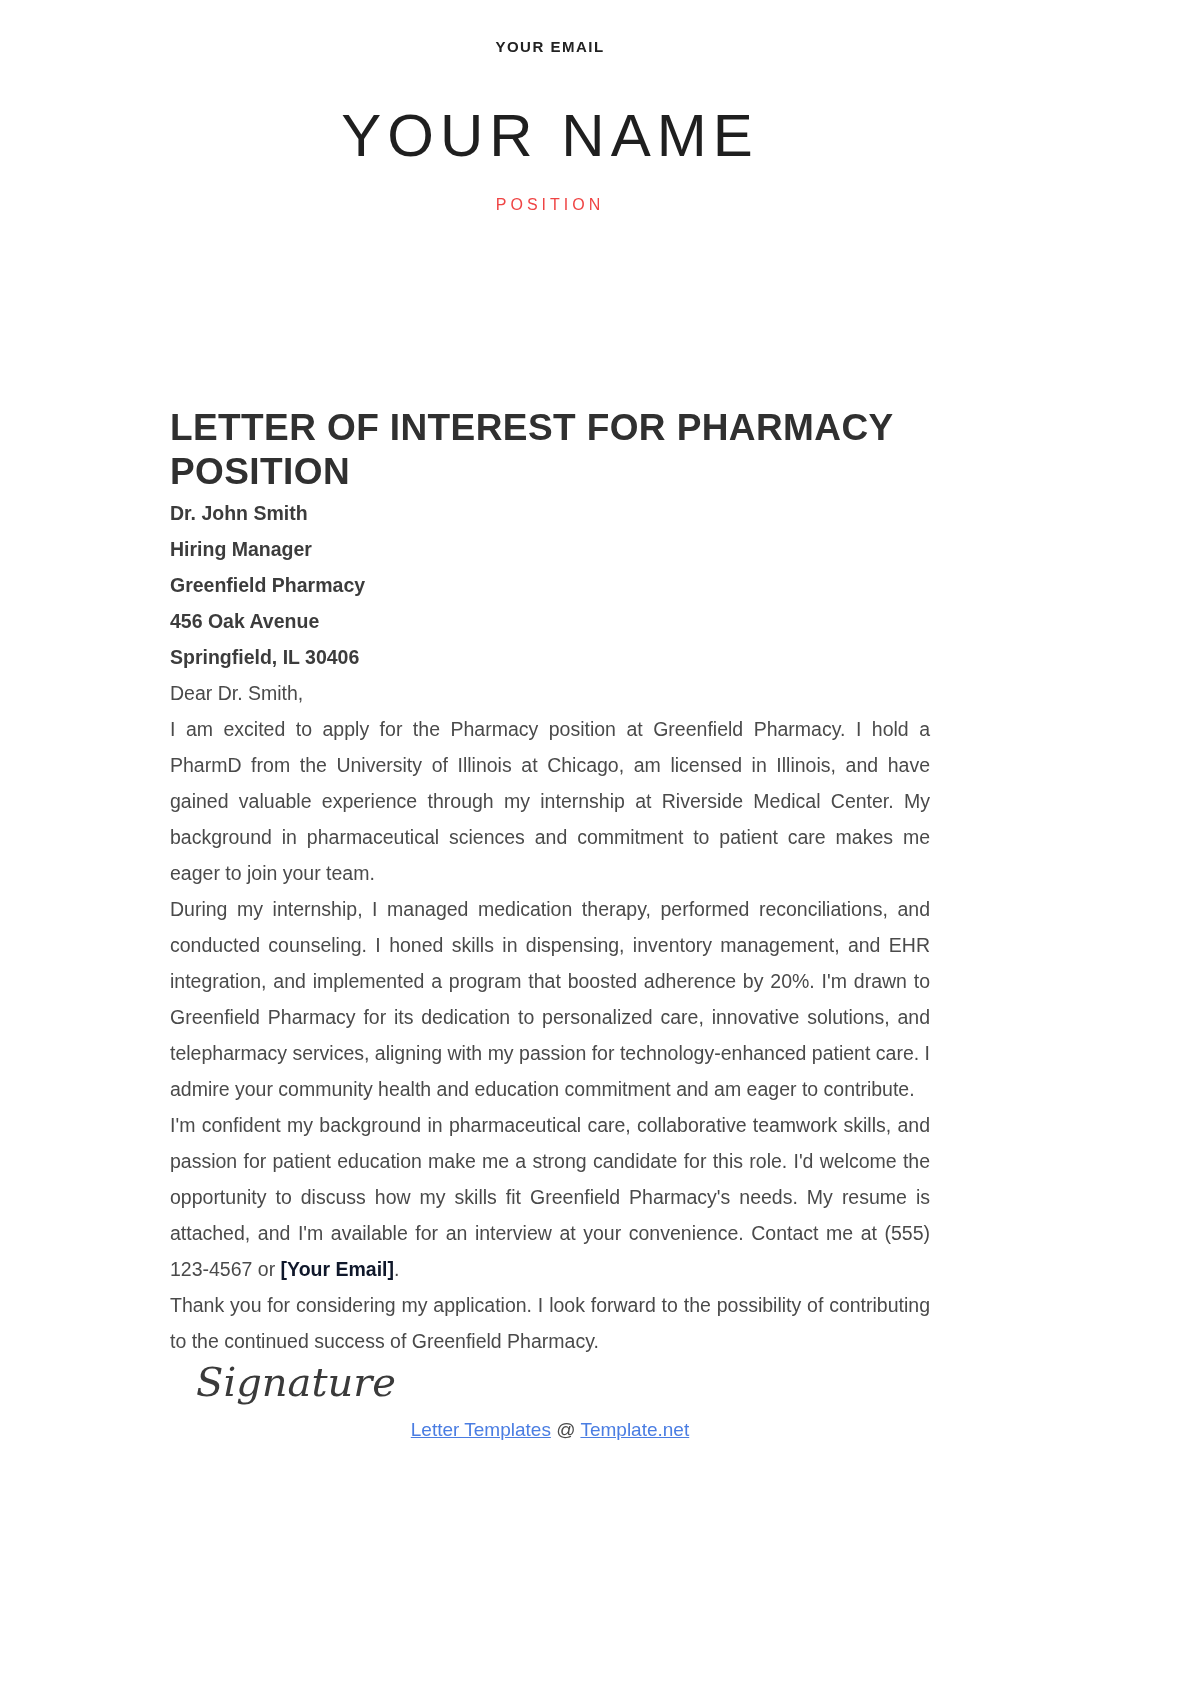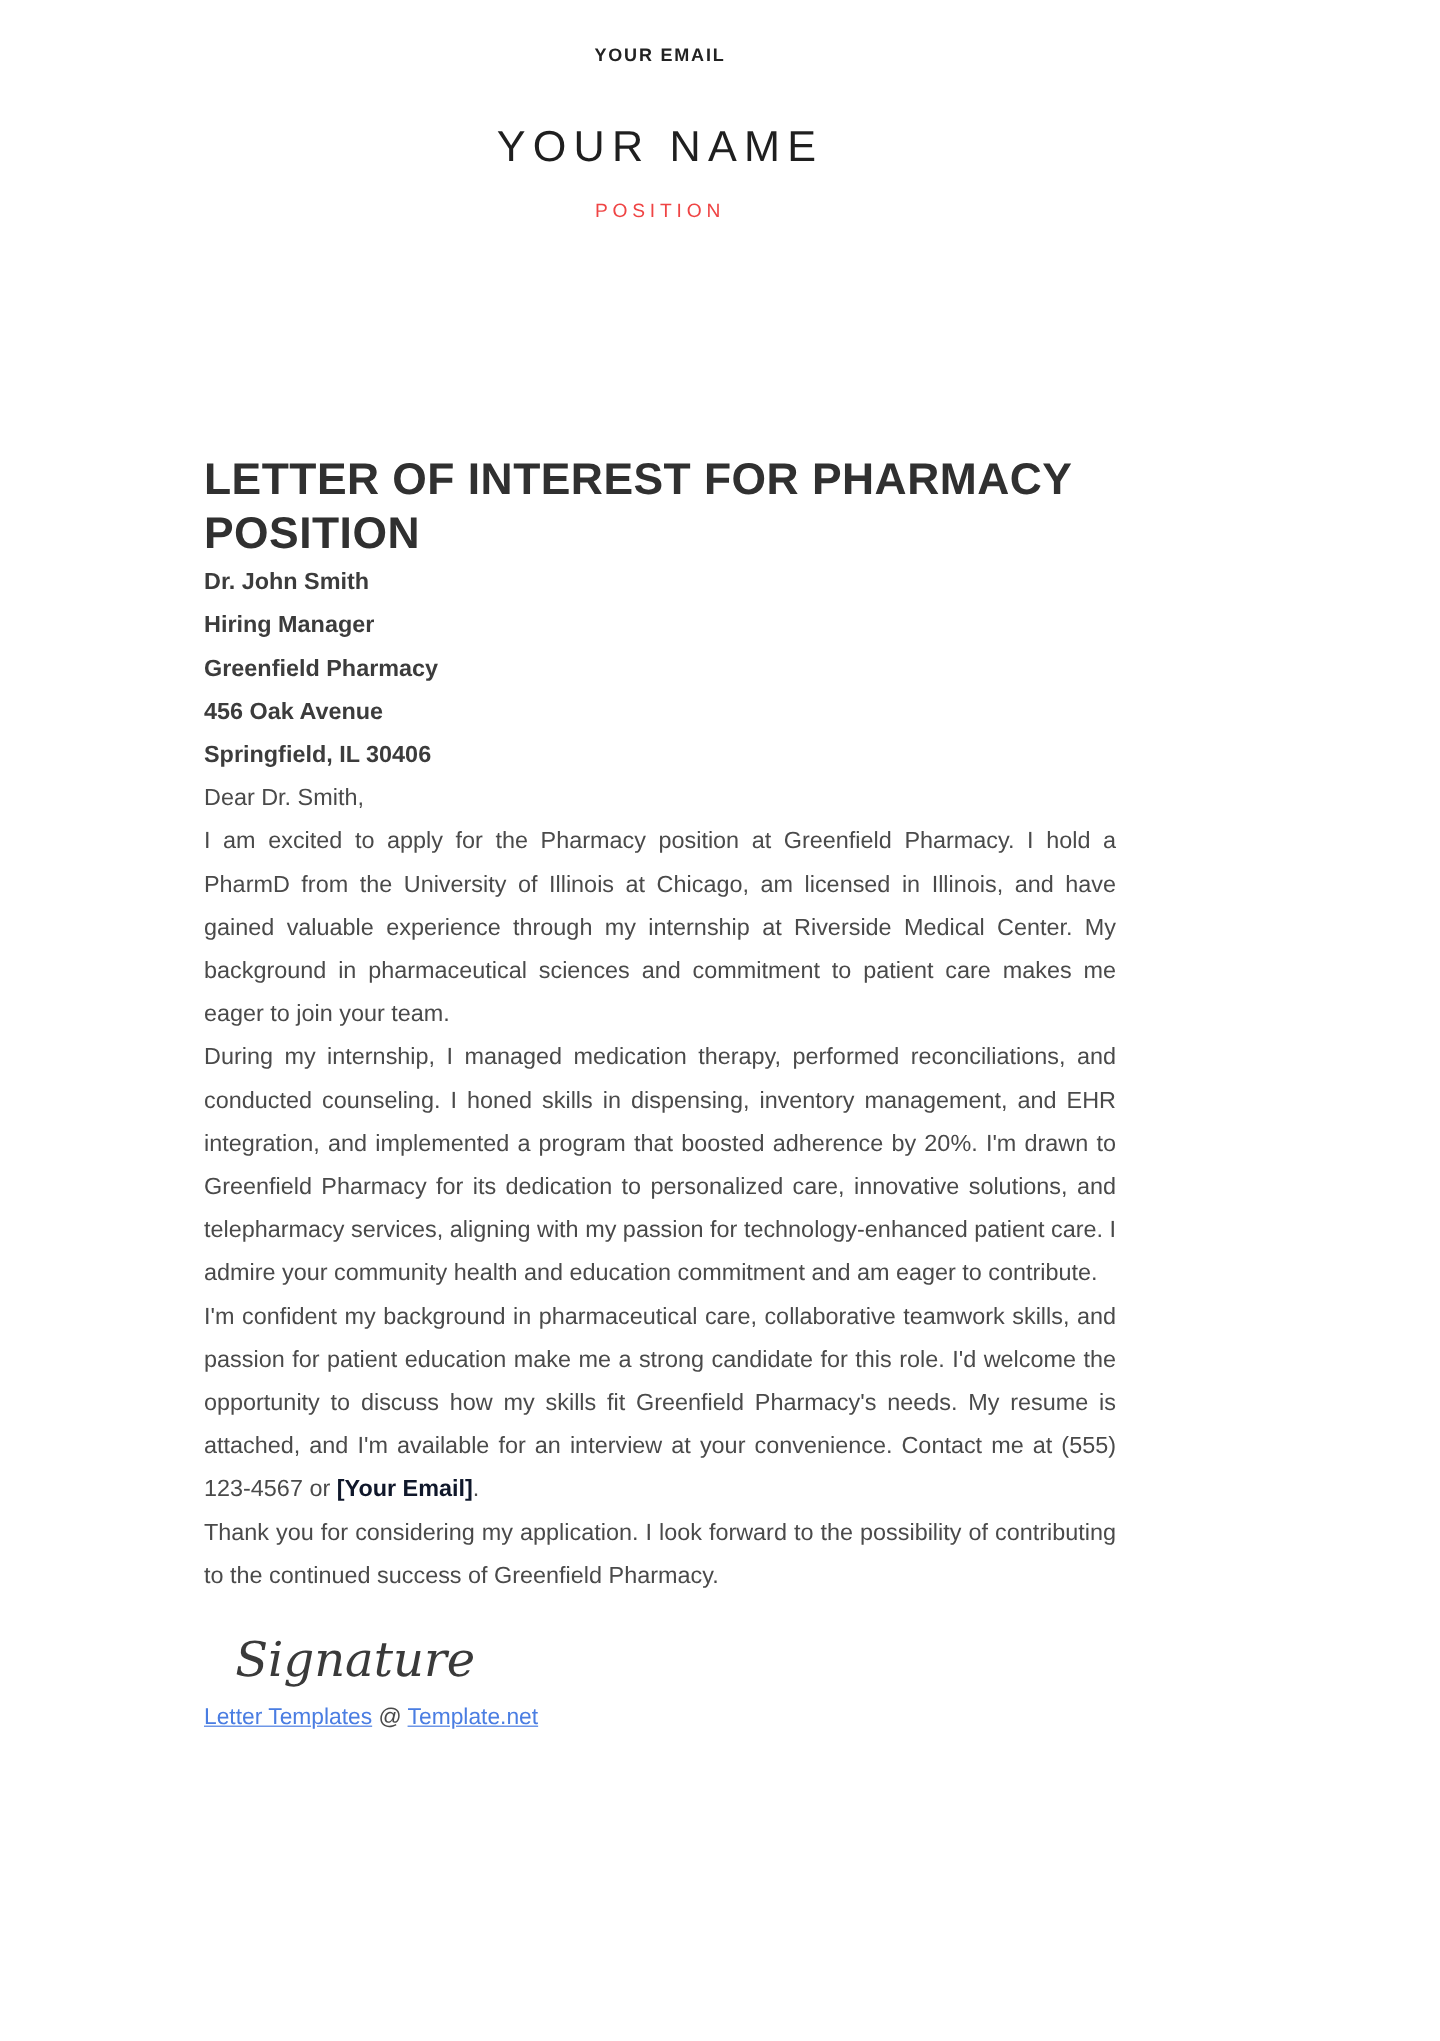--- a/index.html
+++ b/index.html
@@ -19,21 +19,21 @@
   
   .letterhead { text-align: center; }
   .email {
     font-size: 15px;
     font-weight: 700;
     letter-spacing: 1.5px;
     color: #222222;
   }
   .name {
     margin-top: 46px;
-    font-size: 36px;
+    font-size: 60px;
     font-weight: 500;
     letter-spacing: 6px;
     color: #1f1f1f;
     line-height: 1.15;
   }
   .position {
     margin-top: 26px;
     font-size: 16px;
     font-weight: 400;
     letter-spacing: 4px;
@@ -62,39 +62,38 @@
   .para,
   .closing {
     font-size: 19.5px;
     color: #4a4a4a;
     line-height: 36px;
   }
   .para { text-align: justify; }
   .para b, .para strong { color: #0f172a; font-weight: 700; }
 
   .signature {
-    margin-top: 30px;
     margin-left: 26px;
     font-family: "DejaVu Serif", serif;
     font-style: italic;
     font-size: 40px;
     color: #3a3a3a;
   }
 
   .signer {
     margin-top: 72px;
     font-size: 20px;
     font-weight: 700;
     color: #3c3c3c;
   }
 
   
   .footer {
     margin-top: 14px;
-    text-align: left;
+    text-align: center;
     font-size: 19px;
     color: #4a4a4a;
   }
   .footer a {
     color: #4a7de2;
     text-decoration: underline;
     cursor: pointer;
   }
   .footer .sep { color: #4a4a4a; }
 </style>

